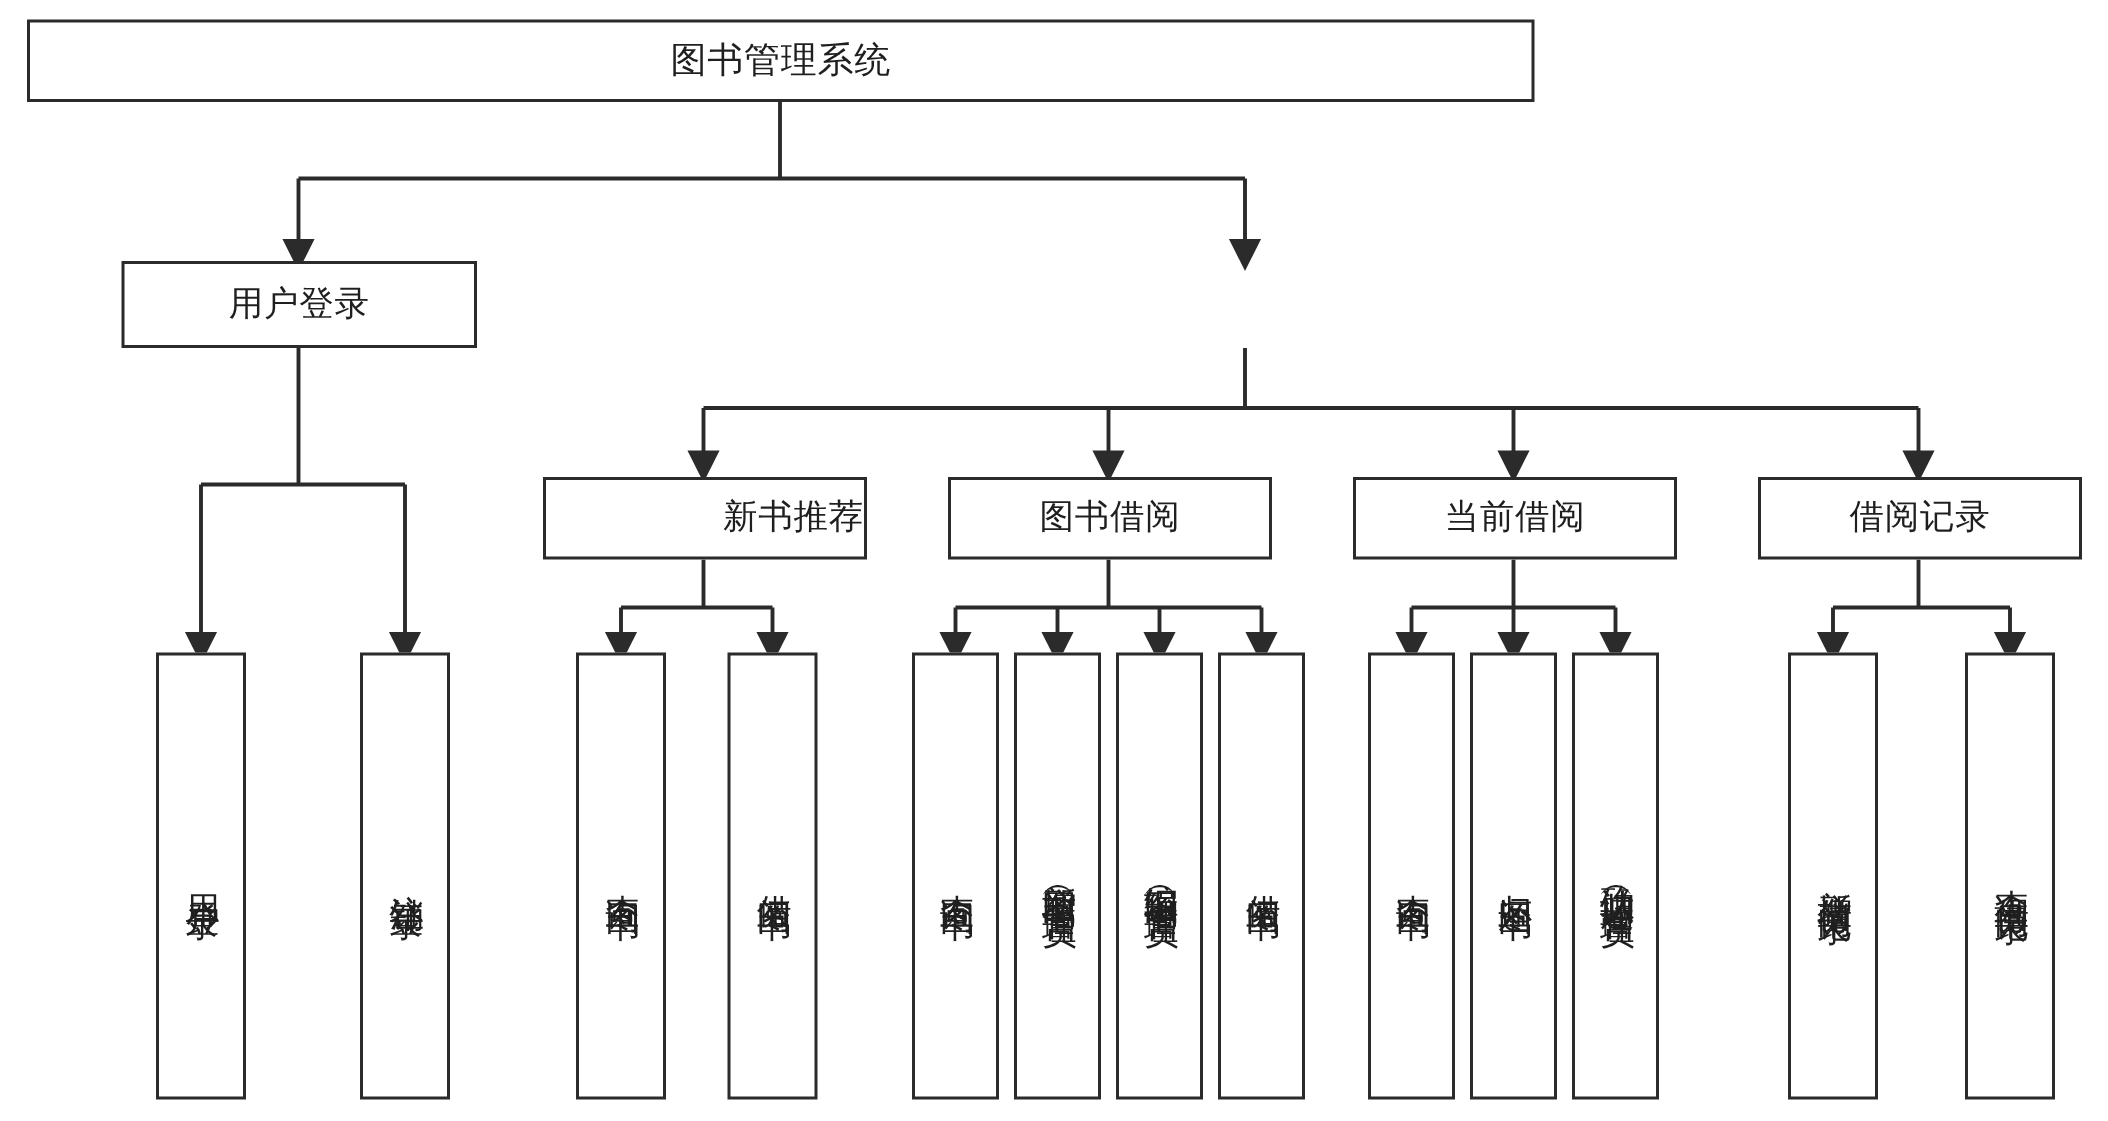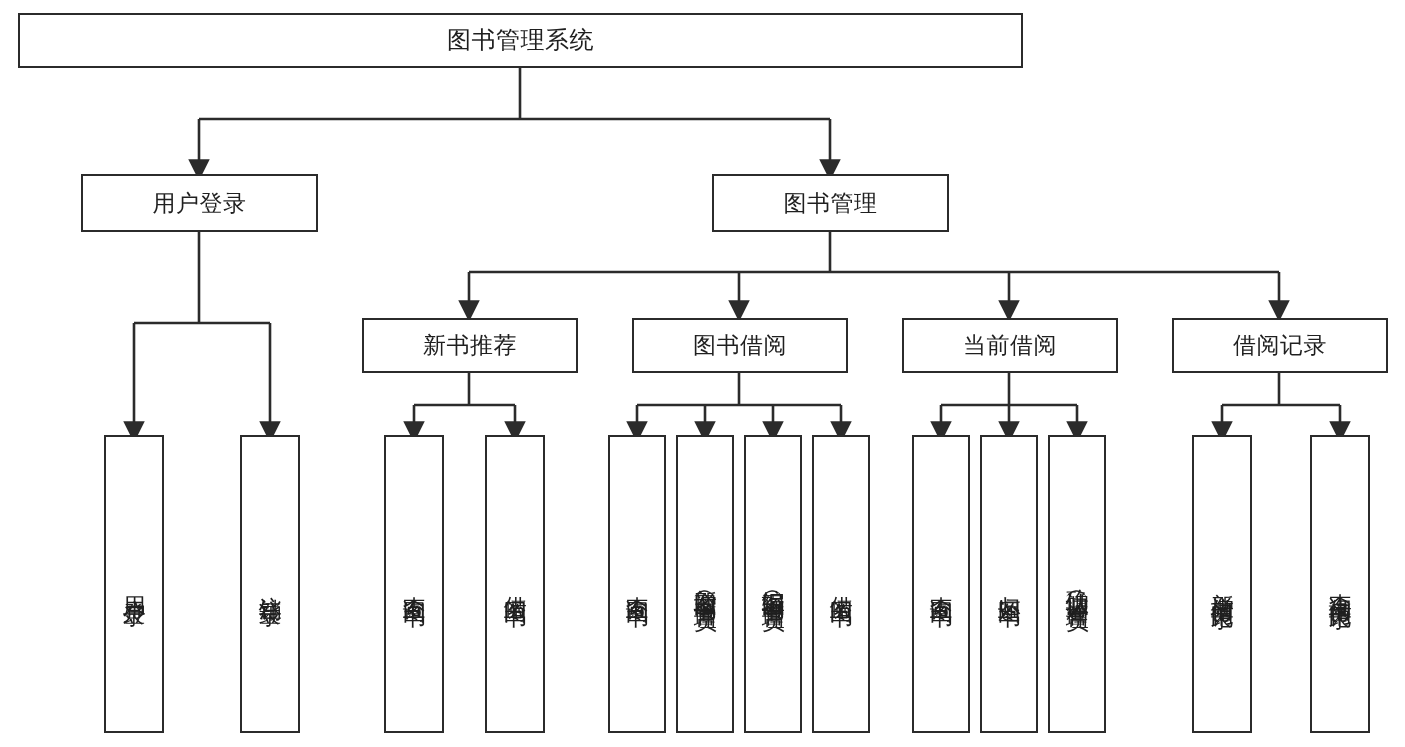--- a/index.html
+++ b/index.html
@@ -131,25 +131,22 @@
   </svg>
 
   <div class="node node-h node-root" style="left:18px; top:13px; width:1005px; height:55px;">
     <span>图书管理系统</span>
   </div>
 
   <div class="node node-h" style="left:81px; top:174px; width:237px; height:58px;">
     <span>用户登录</span>
   </div>
 
-  <div class="node node-h" style="left:712px; top:174px; width:237px; height:58px;">
-    <span>图书管理</span>
-  </div>
-
-  <div class="node node-h" style="left:362px; top:318px; width:216px; height:55px;">
+
+  <div class="node node-h" style="left:362px; top:318px; width:216px; height:55px;justify-content:flex-end;">
     <span>新书推荐</span>
   </div>
 
   <div class="node node-h" style="left:632px; top:318px; width:216px; height:55px;justify-content:center;">
     <span>图书借阅</span>
   </div>
 
   <div class="node node-h" style="left:1172px; top:318px; width:216px; height:55px;">
     <span>借阅记录</span>
   </div>

